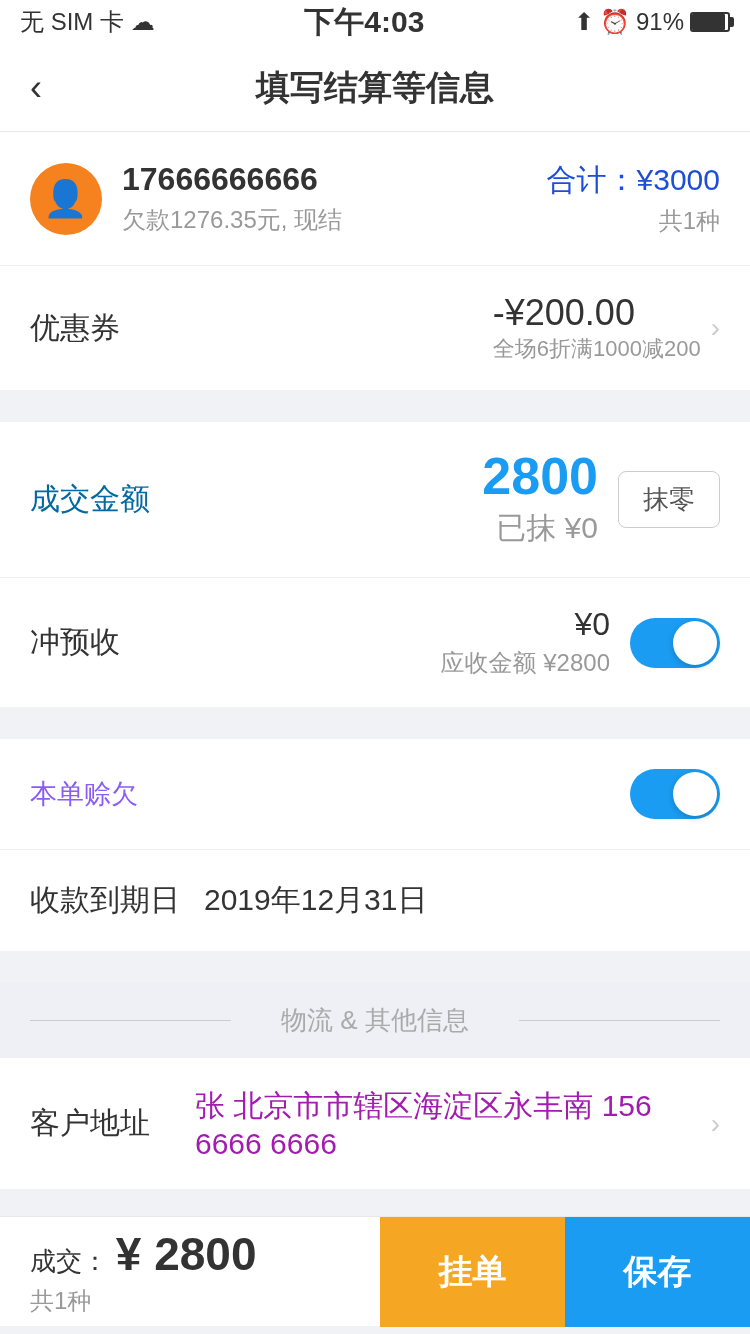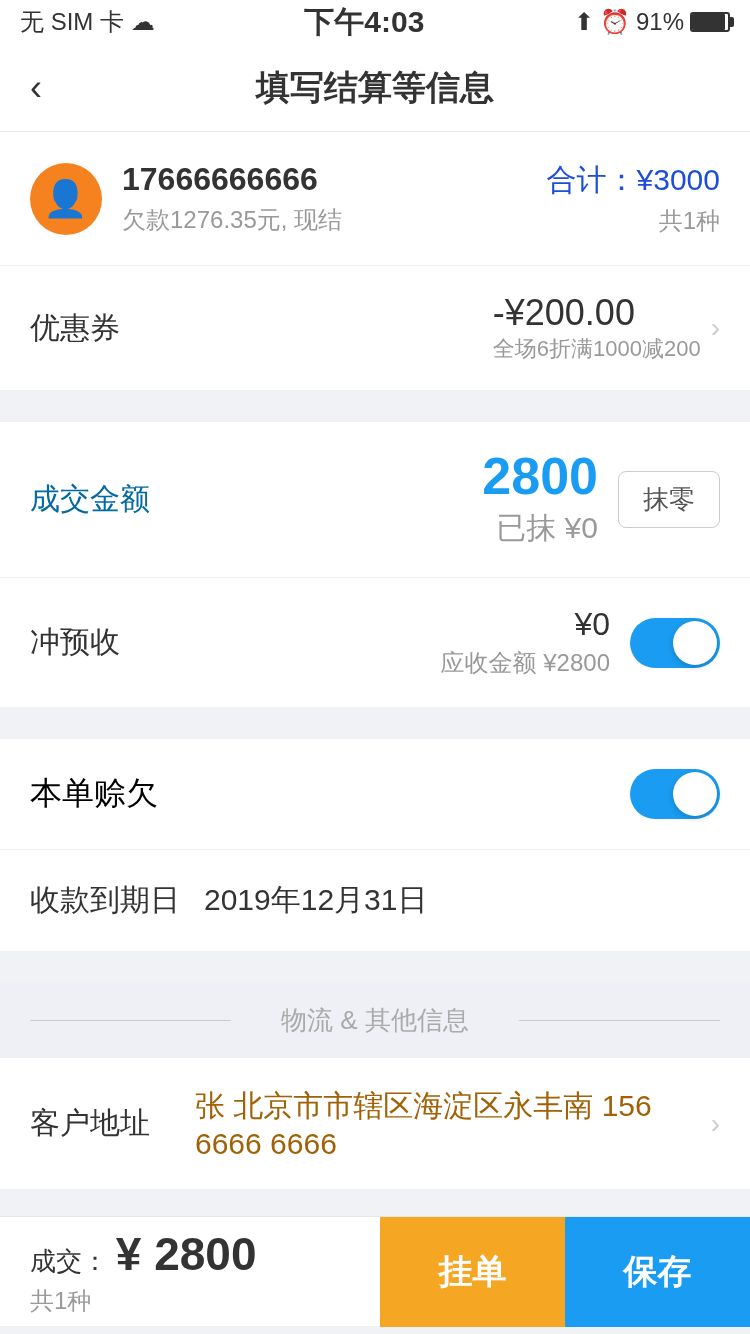--- a/index.html
+++ b/index.html
@@ -153,21 +153,21 @@
     }
 
     
     .arrearage-row {
       display: flex;
       align-items: center;
       padding: 30px 30px;
       background: #fff;
       justify-content: space-between;
     }
-    .arrearage-label { font-size: 32px; color: #000000; }
+    .arrearage-label { font-size: 27px; color: #8b5cf6; }
 
     
     .duedate-row {
       display: flex;
       align-items: flex-start;
       padding: 30px 30px;
       background: #fff;
       border-top: 1px solid #f0f0f0;
     }
     .duedate-label { font-size: 30px; color: #333; margin-right: 24px; }
@@ -192,21 +192,21 @@
     
     .address-row {
       display: flex;
       align-items: center;
       padding: 28px 30px;
       background: #fff;
       justify-content: space-between;
       gap: 21px;
     }
     .address-label { font-size: 30px; color: #333; flex-shrink: 0; margin-right: 24px; }
-    .address-value { font-size: 30px; color: #a16207; flex: 1; }
+    .address-value { font-size: 30px; color: #a21caf; flex: 1; }
 
     
     .gray-spacer {
       height: 200px;
       background: #f0f2f5;
     }
 
     
     .bottom-bar {
       position: fixed;

